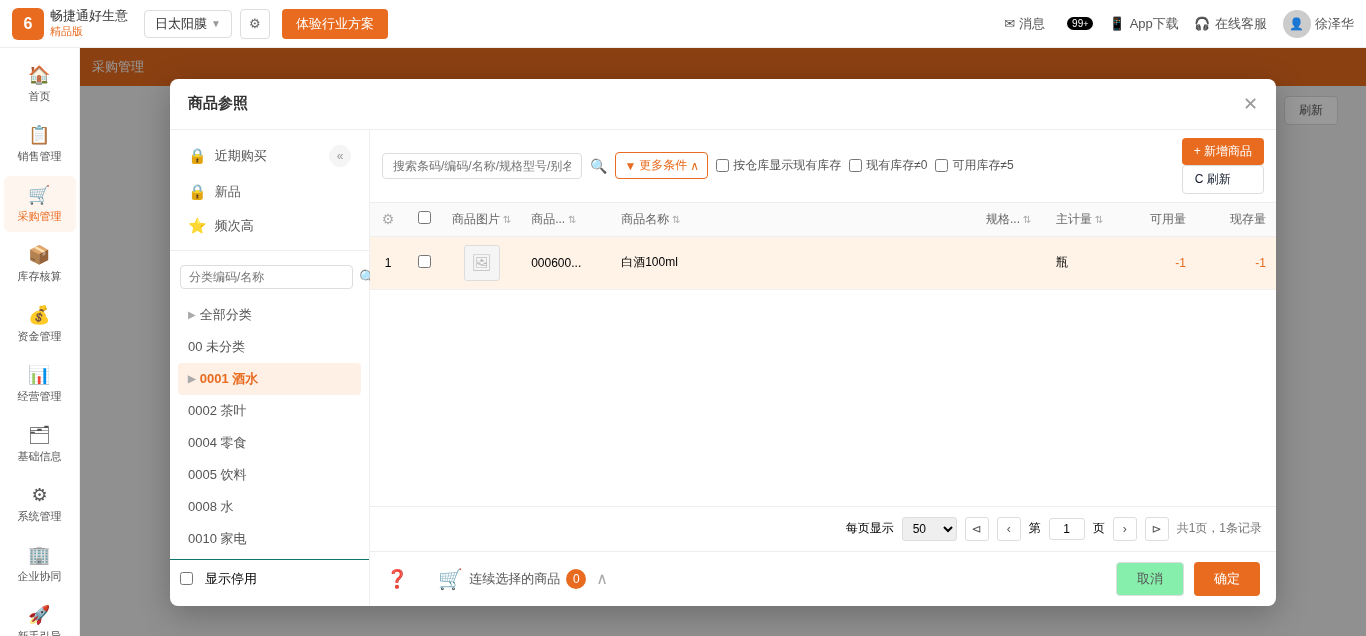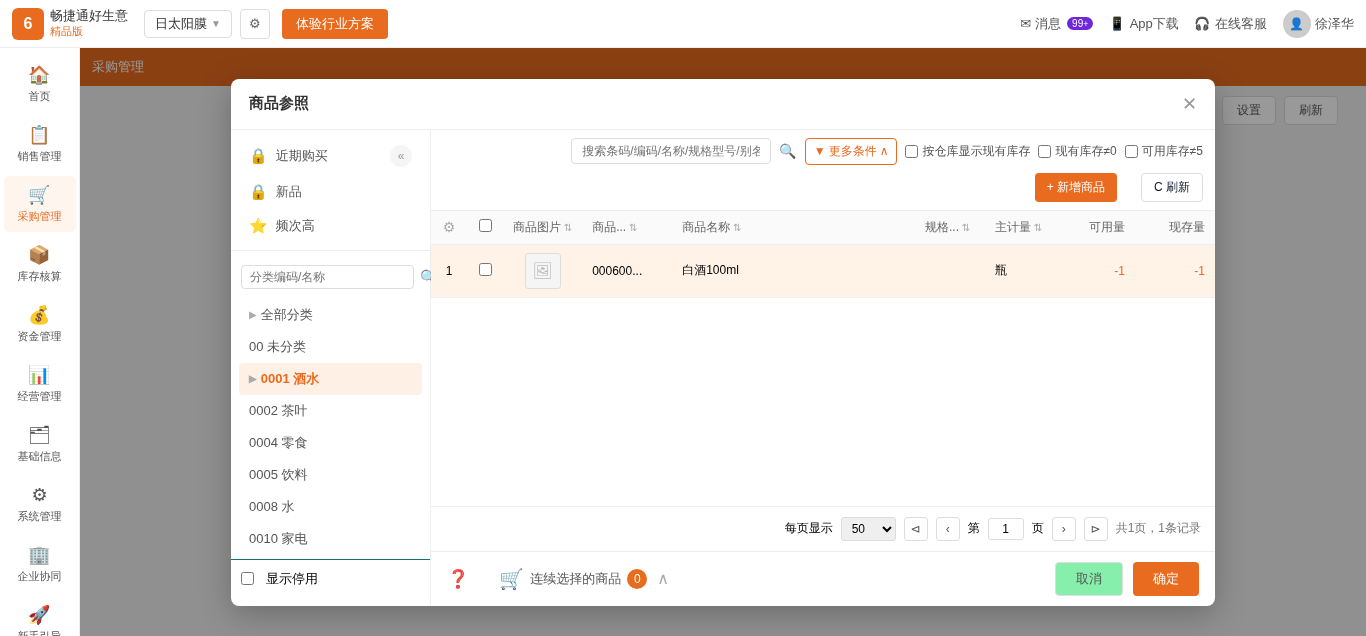--- a/index.html
+++ b/index.html
@@ -43,22 +43,22 @@
     }
     .nav-btn-orange {
       background: #e86b1f; color: #fff; border: none; border-radius: 4px;
       padding: 6px 14px; cursor: pointer; font-size: 13px;
     }
     .nav-right {
       margin-left: auto; display: flex; align-items: center; gap: 16px;
     }
     .nav-right-item { display: flex; align-items: center; gap: 4px; color: #555; font-size: 13px; cursor: pointer; }
     .badge {
-      background: #6d28d9; color: #fff; border-radius: 10px;
-      font-size: 10px; padding: 1px 5px; margin-left: 2px;
+      background: #000000; color: #fff; border-radius: 10px;
+      font-size: 10px; padding: 1px 5px; margin-left: 18px;
     }
     .badge-plus { font-size: 9px; }
     .avatar { width: 28px; height: 28px; background: #ccc; border-radius: 50%; display: flex; align-items: center; justify-content: center; color: #fff; font-size: 12px; }
 
     
     .layout { display: flex; height: calc(636px - 48px); }
     .sidebar {
       width: 80px; background: #fff; border-right: 1px solid #eee;
       display: flex; flex-direction: column; align-items: center; padding-top: 8px; gap: 4px;
     }
@@ -73,21 +73,21 @@
     
     .main-content { flex: 1; background: #f0f0f0; position: relative; }
 
     
     .modal-overlay {
       position: absolute; top: 0; left: 0; right: 0; bottom: 0;
       background: rgba(0,0,0,0.4); display: flex; align-items: center; justify-content: center;
       z-index: 100;
     }
     .modal {
-      background: #fff; border-radius: 8px; width: 984px; max-height: 570px;
+      background: #fff; border-radius: 8px; width: 1106px; max-height: 570px;
       display: flex; flex-direction: column; box-shadow: 0 8px 32px rgba(0,0,0,0.25);
       overflow: hidden;
     }
     .modal-header {
       display: flex; align-items: center; justify-content: space-between;
       padding: 14px 18px; border-bottom: 1px solid #eee;
     }
     .modal-title { font-size: 15px; font-weight: bold; color: #333; }
     .modal-close { cursor: pointer; color: #999; font-size: 18px; }
     .modal-body { display: flex; flex: 1; overflow: hidden; }
@@ -138,21 +138,21 @@
     }
     .filter-input {
       border: 1px solid #ddd; border-radius: 4px; padding: 5px 10px; font-size: 12px; outline: none; width: 200px;
     }
     .filter-search-icon { color: #e86b1f; cursor: pointer; font-size: 14px; }
     .filter-more {
       display: flex; align-items: center; gap: 3px; color: #e86b1f; cursor: pointer; font-size: 12px; border: 1px solid #e86b1f; border-radius: 4px; padding: 4px 8px;
     }
     .filter-check { display: flex; align-items: center; gap: 4px; font-size: 12px; color: #555; cursor: pointer; }
     .filter-check input { cursor: pointer; }
-    .filter-actions { margin-left: auto; display: flex; gap: 24px; }
+    .filter-actions { margin-left: auto; display: flex; gap: 0; flex-direction: column; }
     .btn-add { background: #e86b1f; color: #fff; border: none; border-radius: 4px; padding: 5px 12px; cursor: pointer; font-size: 12px; display: flex; align-items: center; gap: 4px; }
     .btn-refresh { background: #fff; color: #0f172a; border: 1px solid #ddd; border-radius: 4px; padding: 5px 12px; cursor: pointer; font-size: 12px; display: flex; align-items: center; gap: 4px; }
 
     
     .table-area { flex: 1; overflow: auto; }
     table { width: 100%; border-collapse: collapse; font-size: 12px; }
     thead tr { background: #fafafa; }
     th {
       padding: 8px 10px; border-bottom: 1px solid #eee; color: #666; font-weight: normal; text-align: left; white-space: nowrap;
     }

